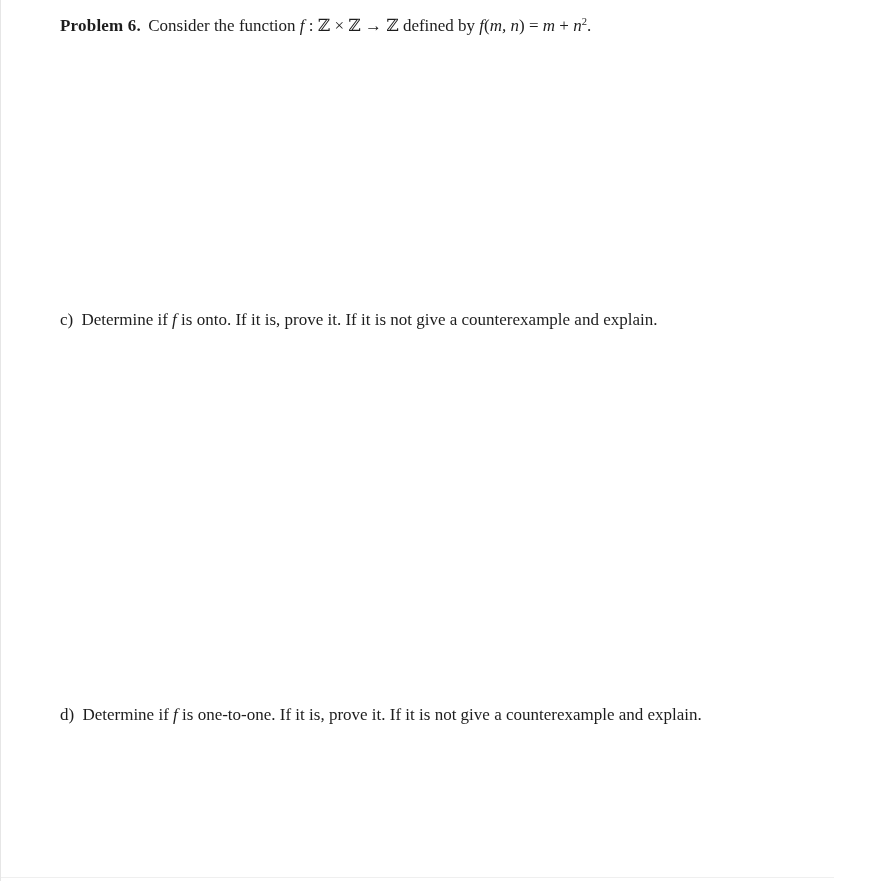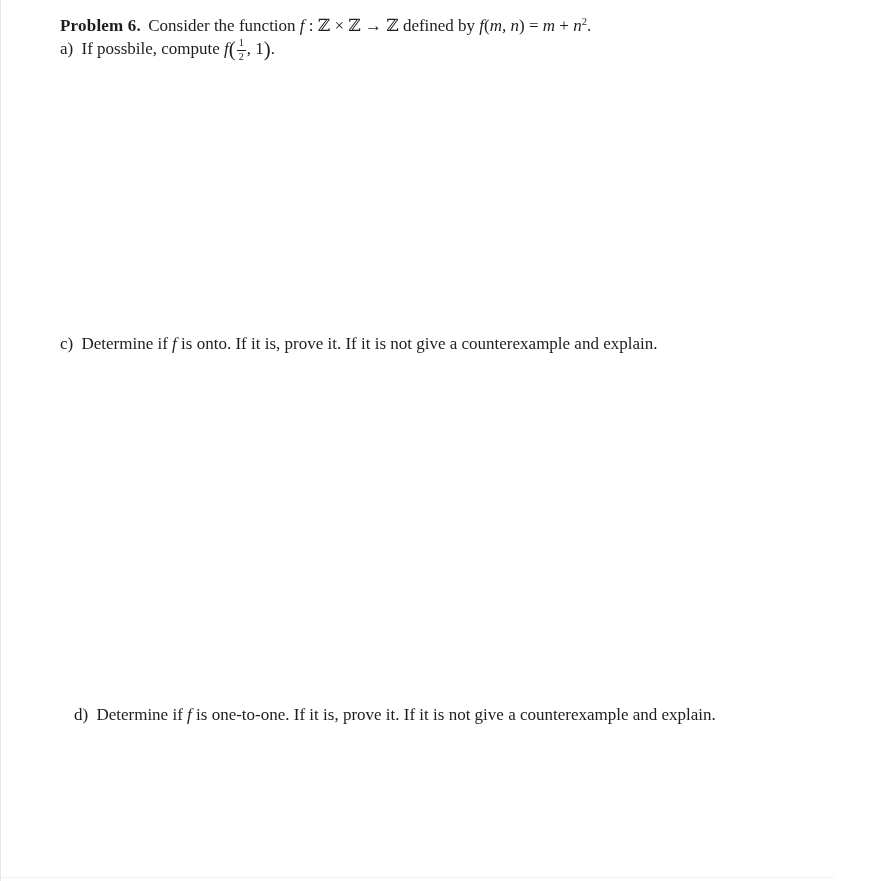--- a/index.html
+++ b/index.html
@@ -22,22 +22,22 @@
   }
   .line {
     position: absolute;
     left: 59px;
     right: 30px;
     white-space: nowrap;
   }
   #line-problem { top: 14px; }
   #line-a       { top: 37px; }
   #line-b       { top: 181px; }
-  #line-c       { top: 332px; }
-  #line-d       { top: 703px; margin-left: 14px; }
+  #line-c       { top: 308px; }
+  #line-d       { top: 703px; }
 
   .head {
     font-weight: bold;
     margin-right: 3px;
     letter-spacing: 0.2px;
   }
   .part-label { margin-right: 4px; }
 
   .mi { font-style: italic; }
 
@@ -85,28 +85,20 @@
   <div class="line" id="line-problem">
     <b class="head">Problem 6.</b>
     <span>Consider the function</span>
     <span class="mi">f</span>
     <span>:</span>
     <span>ℤ × ℤ → ℤ</span>
     <span>defined by</span>
     <span><span class="mi">f</span><span>(</span><span class="mi">m, n</span><span>)</span> <span>=</span> <span class="mi">m</span> <span>+</span> <span class="mi">n</span><sup class="msup">2</sup><span>.</span></span>
   </div>
 
-  <div class="line" id="line-a">
-    <span class="part-label">a)</span>
-    <span>If possbile, compute</span>
-    <span><span class="mi">f</span><span class="big-paren">(</span><span class="frac">
-          <span class="frac-num">1</span>
-          <span class="frac-den">2</span>
-        </span><span>, 1</span><span class="big-paren">)</span><span>.</span></span>
-  </div>
 
 
   <div class="line" id="line-c">
     <span class="part-label">c)</span>
     <span>Determine if</span>
     <span class="mi">f</span>
     <span>is onto. If it is, prove it. If it is not give a counterexample and explain.</span>
   </div>
 
   <div class="line" id="line-d">

